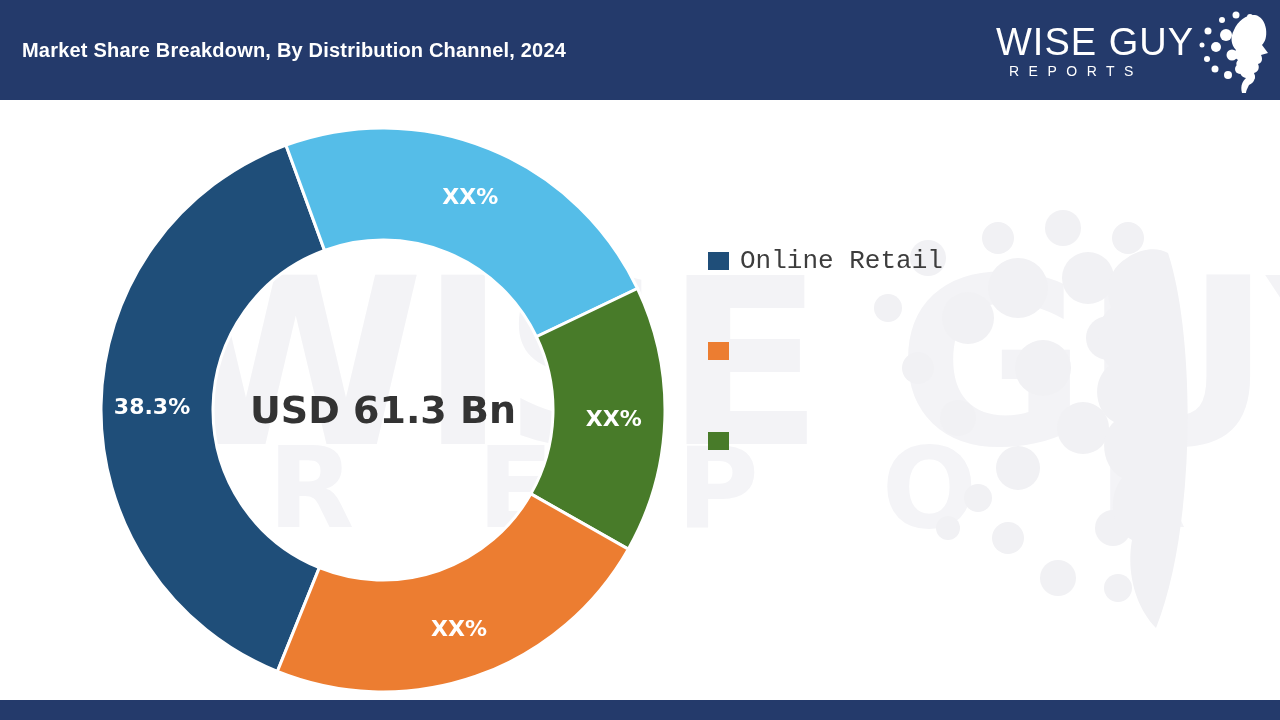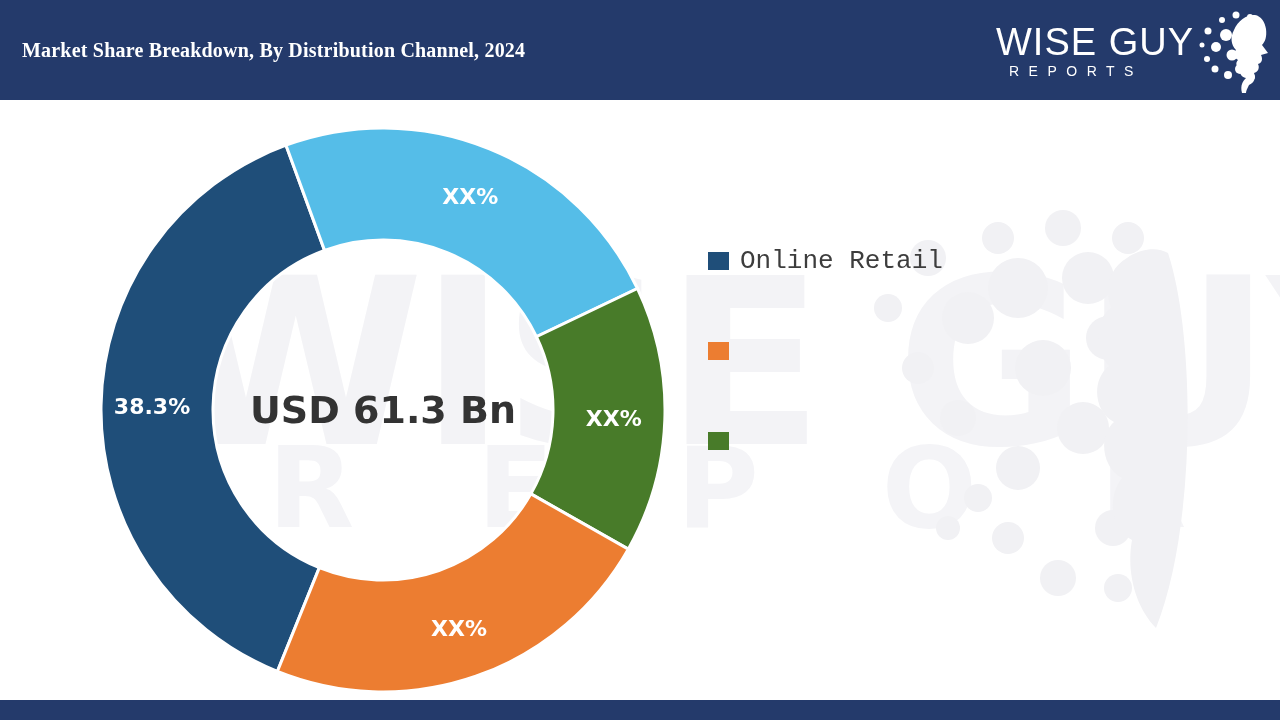--- a/index.html
+++ b/index.html
@@ -6,21 +6,21 @@
   html,body { width:1280px; height:720px; overflow:hidden; background:#fff;
               font-family:"DejaVu Sans", sans-serif; }
   .page { position:relative; width:1280px; height:720px; background:#fff; }
 
   
   .header { position:absolute; left:0; top:0; width:1280px; height:100px;
             background:#243A6B; z-index:5; }
   .header-title { position:absolute; left:22px; top:0; height:100px;
                   display:flex; align-items:center;
                   color:#ffffff; font-size:20px; font-weight:bold;
-                  letter-spacing:0.2px; font-family:Liberation Serif, serif; }
+                  letter-spacing:0.2px; font-family:Liberation Sans, sans-serif; }
   .logo { position:absolute; right:86px; top:22px; text-align:left;
           color:#ffffff; font-family:"Liberation Sans", sans-serif; }
   .logo-line1 { font-size:38px; font-weight:400; letter-spacing:1px; line-height:40px; }
   .logo-line2 { font-size:14px; font-weight:400; letter-spacing:9.5px; margin-top:1px; margin-left:13px; }
   .logo-face { position:absolute; right:12px; top:7px; width:72px; height:86px; }
 
   
   .wm-text1 { position:absolute; left:168px; top:248px; z-index:0;
               font-size:232px; font-weight:bold; color:#F3F3F6;
               letter-spacing:-4px; white-space:nowrap; line-height:1; }

